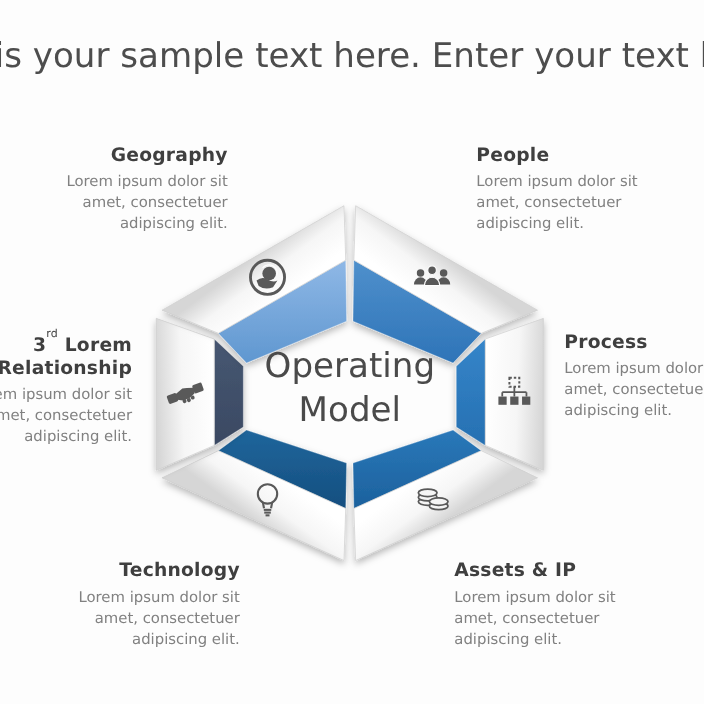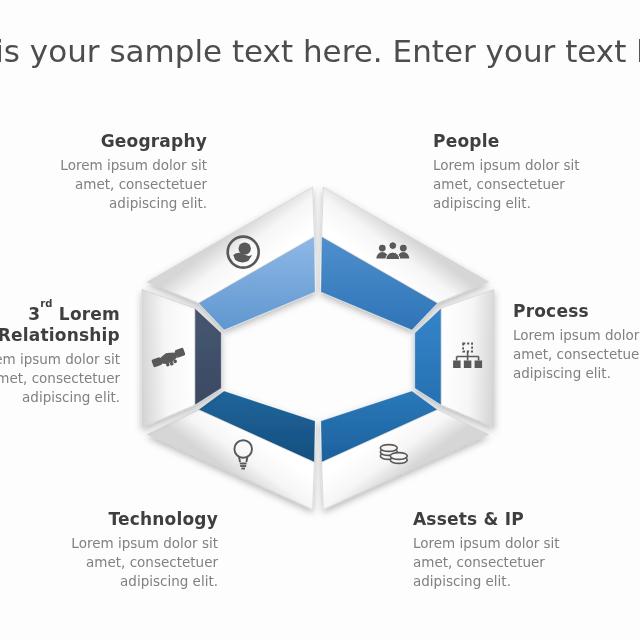--- a/index.html
+++ b/index.html
@@ -13,21 +13,21 @@
   }
   .hex-svg{position:absolute;left:0;top:0;width:640px;height:640px;}
   .label-block{position:absolute;}
   .label-block .h{
     font-weight:bold;font-size:17px;color:#3f3f3f;line-height:21px;letter-spacing:.2px;
   }
   .label-block .body{font-size:13.5px;color:#818181;line-height:19px;margin-top:4px;}
   .label-block .body span{display:block;white-space:nowrap;}
   .align-right{text-align:right;}
   .align-left{text-align:left;}
-  sup.rd{font-size:10px;position:relative;top:-6px;font-weight:bold;}
+  sup.rd{font-size:10px;position:relative;top:-6px;font-weight:normal;}
   .center-label{
     position:absolute;left:0;top:313px;width:636px;text-align:center;
     font-size:31px;line-height:40px;color:#4a4a4a;
   }
   .center-label span{display:block;}
 </style>
 </head>
 <body>
 
 <div class="stage">
@@ -175,20 +175,24 @@
     <g id="icon-layer">
       <use href="#sym-globe-hand-icon" xlink:href="#sym-globe-hand-icon" transform="translate(243.2,252.1)"></use>
       <use href="#sym-people-group-icon" xlink:href="#sym-people-group-icon" transform="translate(392.8,252.1)"></use>
       <use href="#sym-org-chart-icon" xlink:href="#sym-org-chart-icon" transform="translate(467.6,357.5)"></use>
       <use href="#sym-coins-icon" xlink:href="#sym-coins-icon" transform="translate(392.8,454.0)"></use>
       <use href="#sym-lightbulb-icon" xlink:href="#sym-lightbulb-icon" transform="translate(243.2,454.0)"></use>
       <use href="#sym-handshake-icon" xlink:href="#sym-handshake-icon" transform="translate(168.4,357.5)"></use>
     </g>
   </svg>
 
+  <div class="center-label">
+    <span>Operating</span>
+    <span>Model</span>
+  </div>
 
   <div class="label-block align-right" style="top:131px;right:433px;width:220px;">
     <div class="h">Geography</div>
     <div class="body">
       <span>Lorem ipsum dolor sit</span>
       <span>amet, consectetuer</span>
       <span>adipiscing elit.</span>
     </div>
   </div>
 

